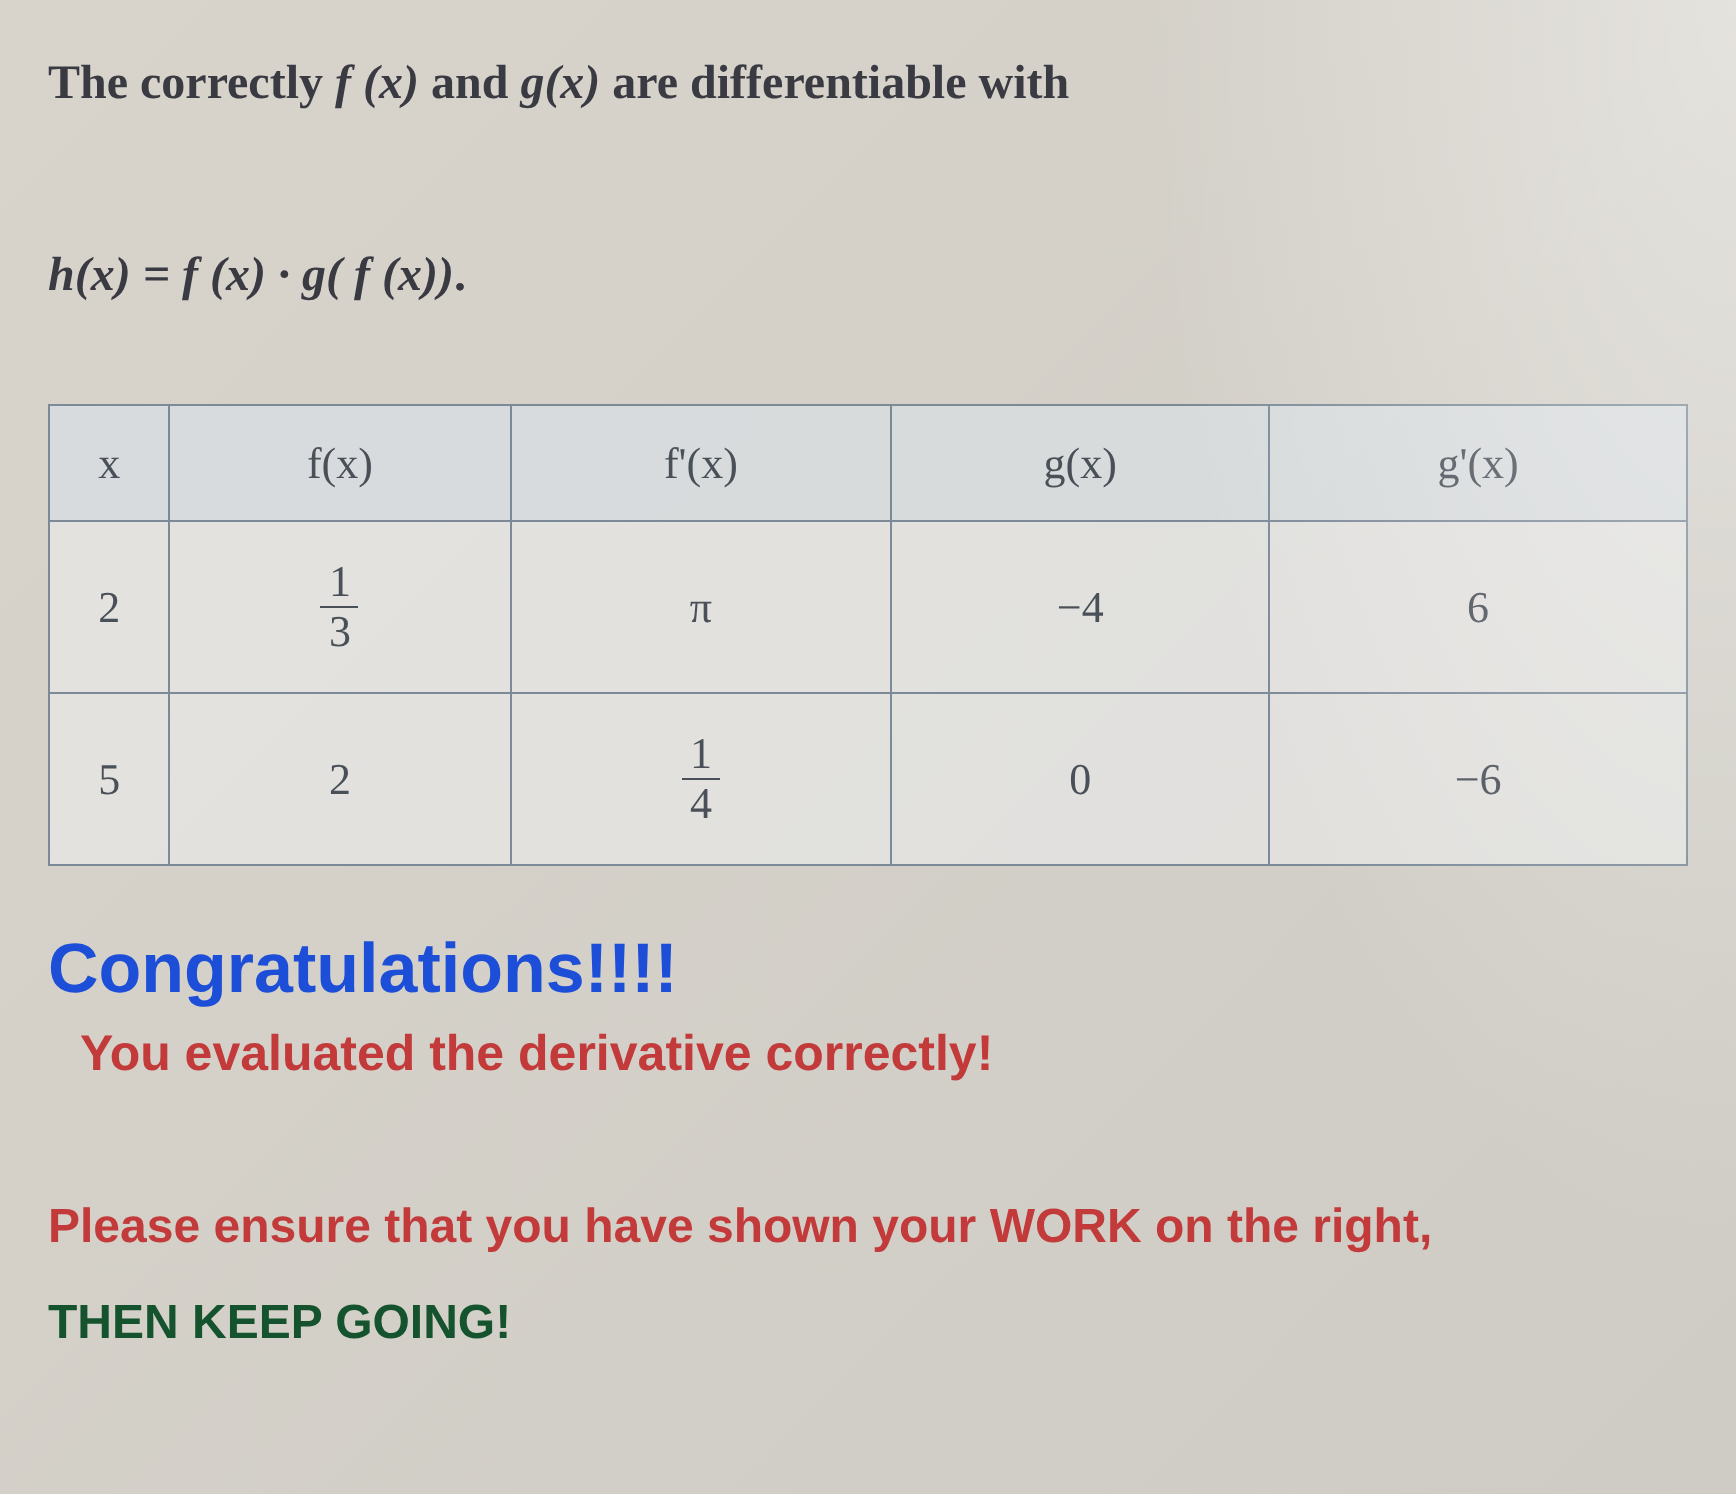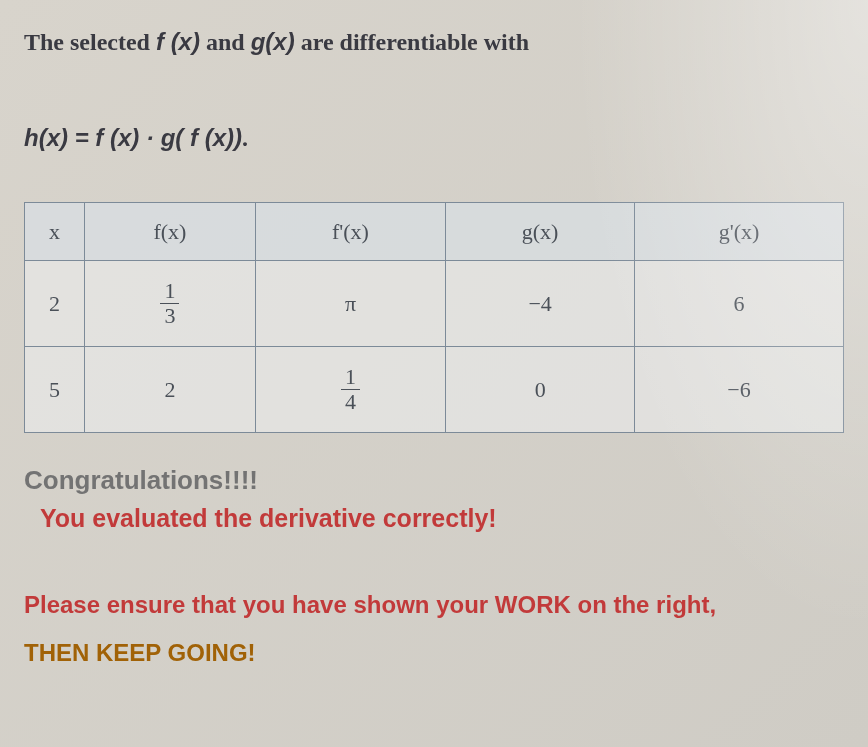--- a/index.html
+++ b/index.html
@@ -29,21 +29,21 @@
     }
     .problem-text {
       font-size: 24px;
       line-height: 2;
       color: #3a3a42;
       font-weight: 600;
       margin-bottom: 40px;
     }
     .problem-text .math-ital {
       font-style: italic;
-      font-family: Liberation Sans, sans-serif;
+      font-family: Liberation Serif, serif;
       text-align: center;
     }
     table.data {
       border-collapse: collapse;
       width: 820px;
       margin-bottom: 32px;
       background: rgba(240,242,244,0.5);
     }
     table.data th, table.data td {
       border: 1px solid #7c8a98;
@@ -73,48 +73,48 @@
       border-bottom: 1px solid #4a5058;
       padding: 0 4px;
       line-height: 1.1;
     }
     .frac .den {
       display: block;
       padding: 0 4px;
       line-height: 1.1;
     }
     .congrats {
-      font-size: 26px;
+      font-size: 35px;
       font-weight: 700;
-      color: #737373;
+      color: #1d4ed8;
       margin-bottom: 8px;
       font-family: Arial, sans-serif;
     }
     .eval-line {
       font-size: 25px;
       font-weight: 700;
       color: #c23a3a;
       margin-bottom: 48px;
       font-family: Arial, sans-serif;
       margin-left: 16px;
     }
     .ensure-line {
       font-size: 24px;
       font-weight: 700;
       font-family: Arial, sans-serif;
       line-height: 2;
     }
     .ensure-red { color: #c23a3a; }
-    .ensure-blue { color: #a16207; text-align: center; }
+    .ensure-blue { color: #14532d; text-align: center; }
   </style>
 </head>
 <body>
 
 <div class="problem-text">
-  <span>The selected </span>
+  <span>The correctly </span>
   <span class="math-ital">f (x)</span>
   <span> and </span>
   <span class="math-ital">g(x)</span>
   <span> are differentiable with</span><br>
   <br>
   <span class="math-ital">h(x) = f (x) · g( f (x))</span><span>.</span>
 </div>
 
 <table class="data">
   <tbody>

